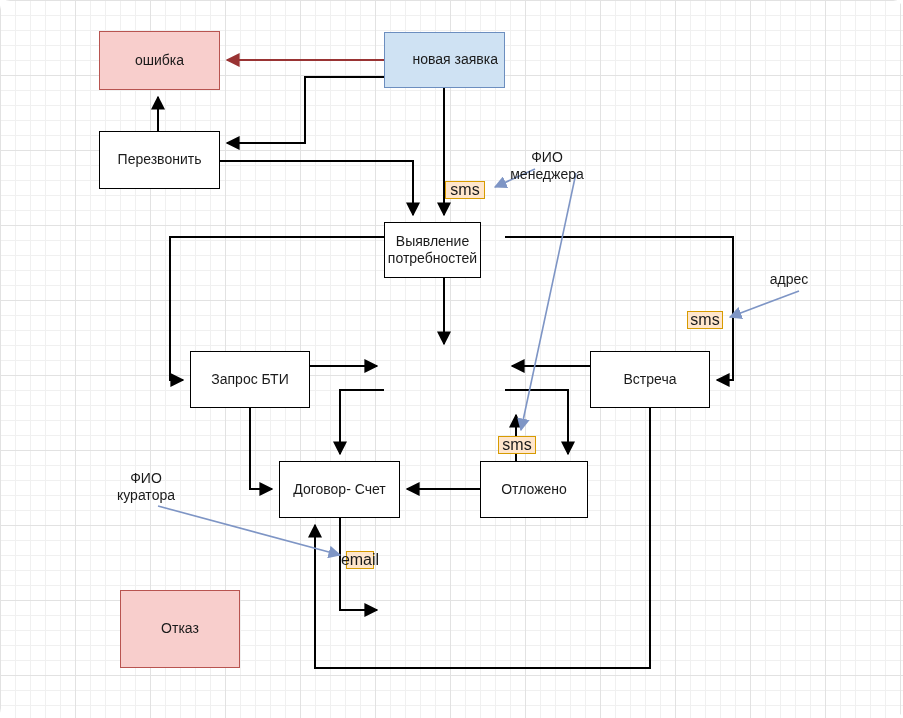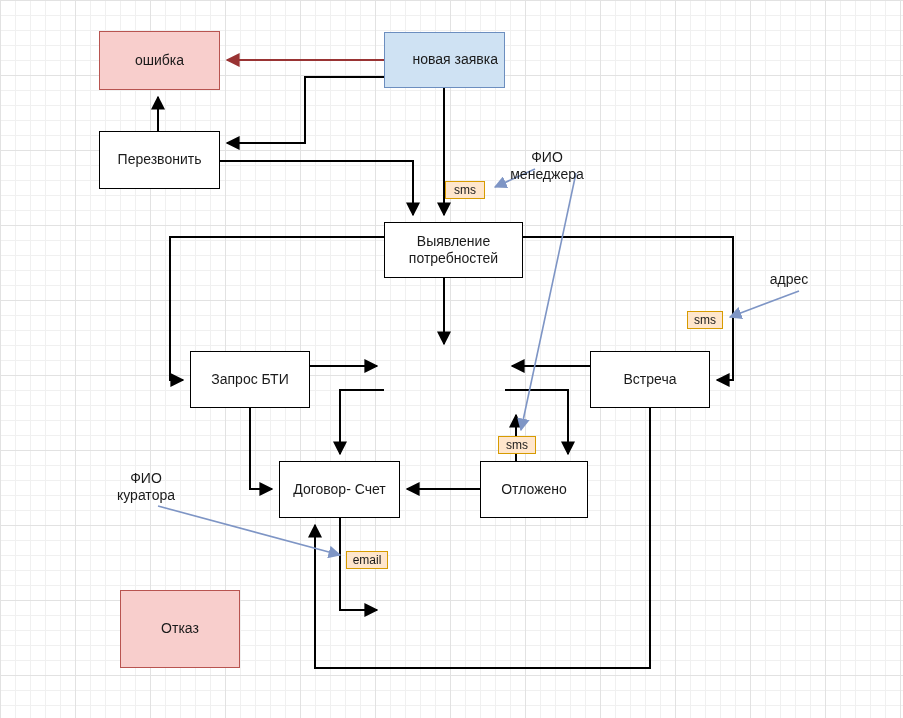--- a/index.html
+++ b/index.html
@@ -14,33 +14,34 @@
   body{font-family:"Liberation Sans", sans-serif;}
   #canvas{
     position:relative; width:903px; height:718px; overflow:hidden;
     background-color:#ffffff;
     background-image:
       linear-gradient(var(--grid-major) 1px, transparent 1px),
       linear-gradient(90deg, var(--grid-major) 1px, transparent 1px),
       linear-gradient(var(--grid-minor) 1px, transparent 1px),
       linear-gradient(90deg, var(--grid-minor) 1px, transparent 1px);
     background-size:75px 75px, 75px 75px, 15px 15px, 15px 15px;
+    border-radius:10px;
   }
   #edges{position:absolute;left:0;top:0;z-index:1;}
   .node{
     position:absolute; z-index:2; display:flex; align-items:center; justify-content:center;
     text-align:center; font-size:14px; color:#1a1a1a; box-sizing:border-box;
     background:#ffffff; border:1.5px solid #000000; padding:2px 6px; line-height:1.25;
   }
   .node.error{background:var(--error-fill); border-color:var(--error-border);}
   .node.start{background:var(--start-fill); border-color:var(--start-border);justify-content:flex-end;}
   .node.success{background:var(--success-fill); border-color:var(--success-border);}
   .tag{
     position:absolute; z-index:3; display:flex; align-items:center; justify-content:center;
-    box-sizing:border-box; font-size:12px; color:#1a1a1a;
+    box-sizing:border-box; font-size:16px; color:#1a1a1a;
     background:var(--tag-fill); border:1px solid var(--tag-border);
   }
   .annot{
     position:absolute; z-index:3; font-size:14px; color:#1a1a1a; text-align:center; line-height:1.2;
   }
 </style>
 </head>
 <body>
 
 <div id="canvas">
@@ -92,21 +93,21 @@
   </div>
 
   <div class="node start" style="left:384px;top:32px;width:121px;height:56px">
     <span>новая заявка</span>
   </div>
 
   <div class="node" style="left:99px;top:131px;width:121px;height:58px">
     <span>Перезвонить</span>
   </div>
 
-  <div class="node" style="left:384px;top:222px;width:139px;height:56px">
+  <div class="node" style="left:384px;top:222px;width:97px;height:56px">
     <span>Выявление потребностей</span>
   </div>
 
   <div class="node" style="left:190px;top:351px;width:120px;height:57px">
     <span>Запрос БТИ</span>
   </div>
 
 
   <div class="node" style="left:590px;top:351px;width:120px;height:57px">
     <span>Встреча</span>
@@ -121,19 +122,19 @@
   </div>
 
 
   <div class="node error" style="left:120px;top:590px;width:120px;height:78px">
     <span>Отказ</span>
   </div>
 
   <div class="tag" style="left:445px;top:181px;width:40px;height:18px">sms</div>
   <div class="tag" style="left:687px;top:311px;width:36px;height:18px">sms</div>
   <div class="tag" style="left:498px;top:436px;width:38px;height:18px">sms</div>
-  <div class="tag" style="left:346px;top:551px;width:42px;height:18px">email</div>
+  <div class="tag" style="left:346px;top:551px;width:28px;height:18px">email</div>
 
   <div class="annot" style="left:497px;top:149px;width:100px">ФИО менеджера</div>
   <div class="annot" style="left:767px;top:271px;width:44px">адрес</div>
   <div class="annot" style="left:116px;top:470px;width:60px">ФИО куратора</div>
 
 </div>
 
 </body></html>

